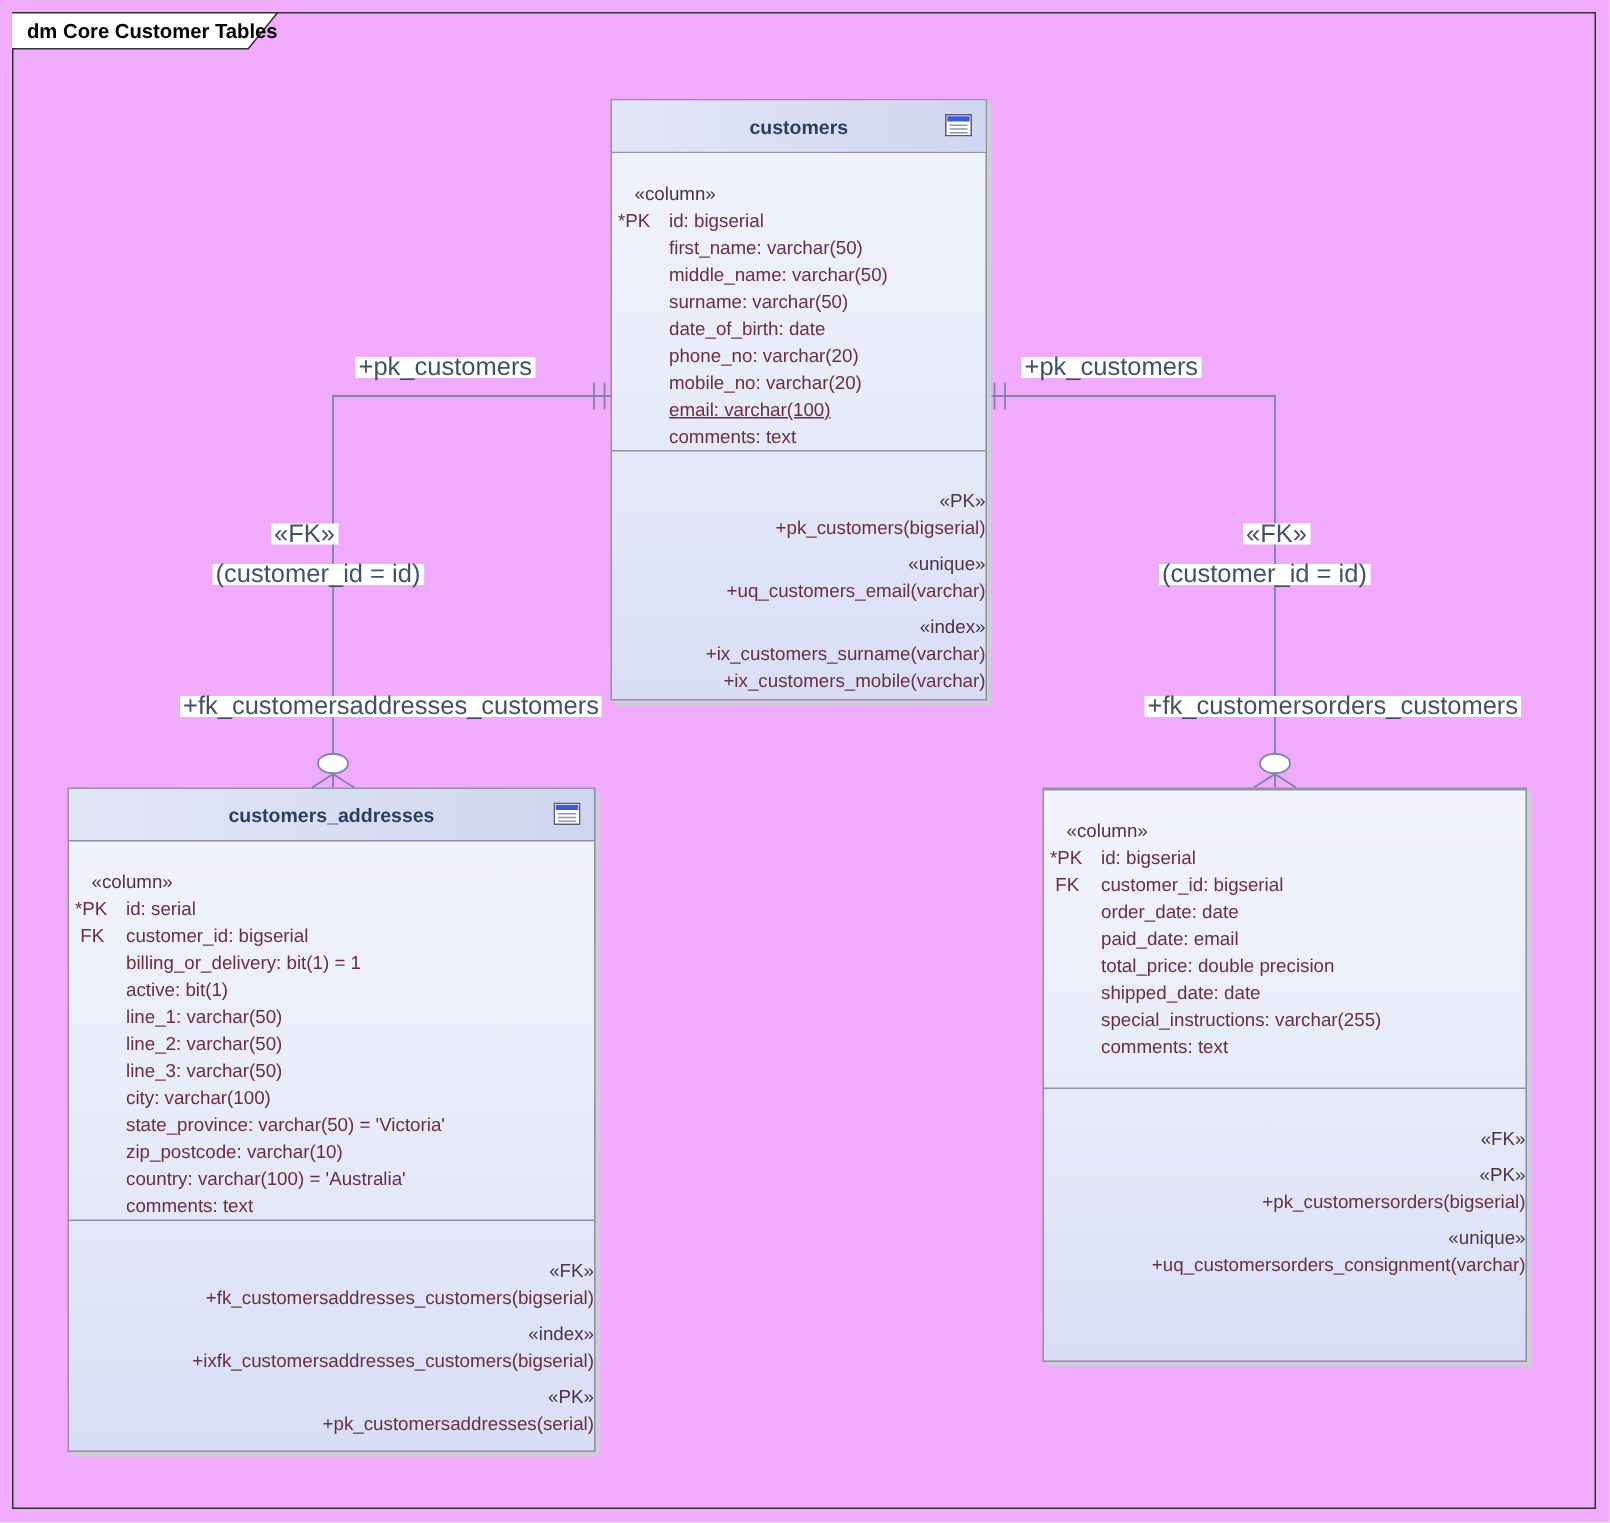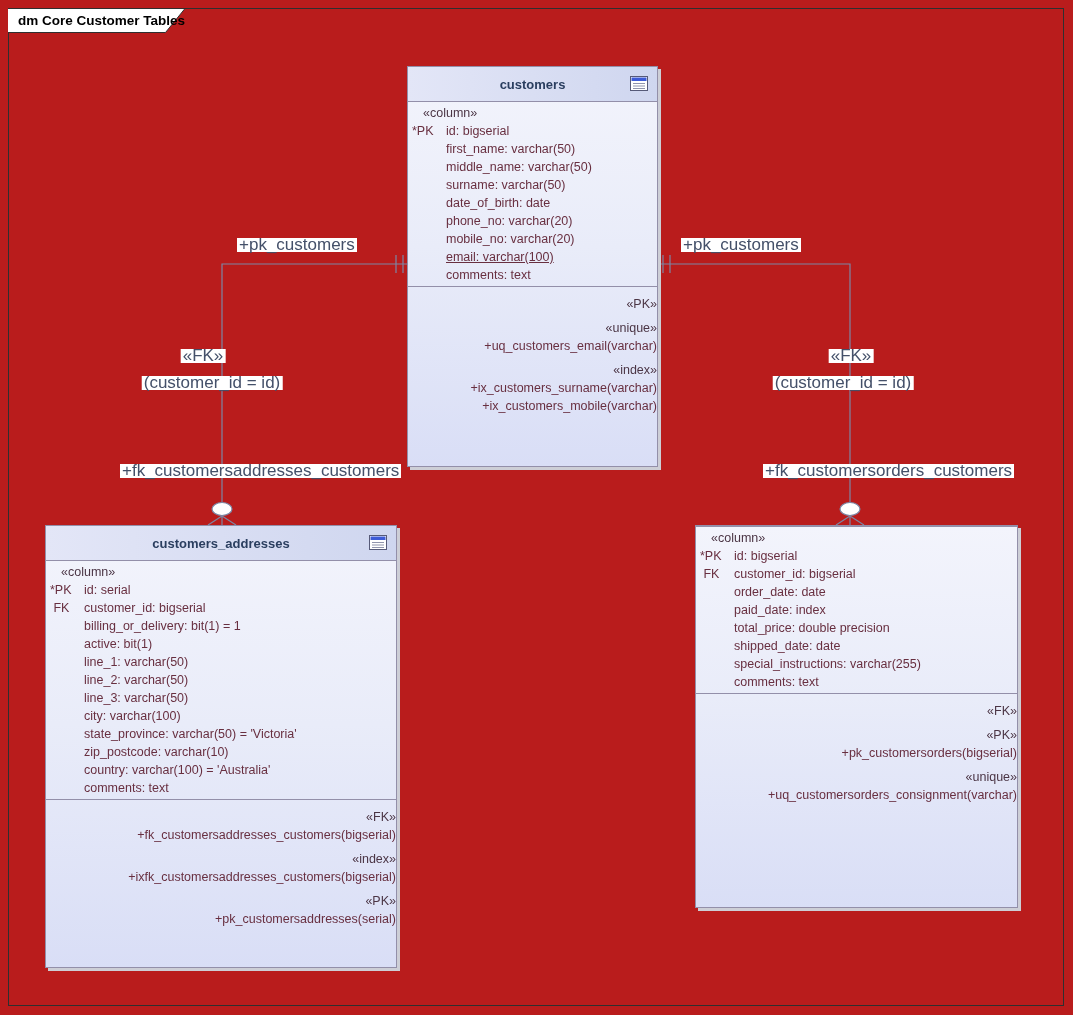--- a/index.html
+++ b/index.html
@@ -5,42 +5,42 @@
   :root{
     --border:#938fa9;
     --line:#7c86a4;
     --bodytext:#682f40;
     --stereotext:#4b3545;
     --headtext:#2a3e5f;
     --labeltext:#445069;
   }
   html,body{margin:0;padding:0;background:#fff;}
   body{font-family:"Liberation Sans", sans-serif;}
-  .canvas{position:relative;width:1073px;height:1015px;background:#b91c1c;overflow:hidden;}
+  .canvas{position:relative;width:1073px;height:1015px;background:#f0abfc;overflow:hidden;}
 
   
   .frame{position:absolute;left:8px;top:8px;width:1056px;height:998px;border:1px solid #2f2f2f;box-sizing:border-box;}
   .tab-svg{position:absolute;left:8px;top:8px;}
   .frame-title{position:absolute;left:18px;top:13px;font-size:13.5px;font-weight:bold;color:#000;white-space:nowrap;}
 
   
   .connectors{position:absolute;left:0;top:0;pointer-events:none;}
   .connectors path,.connectors ellipse{pointer-events:stroke;}
   .conn-label{position:absolute;background:#ffffff;color:var(--labeltext);font-size:17px;white-space:nowrap;padding:0 2px;line-height:14px;}
   .centered{transform:translateX(-50%);}
 
   
   .table{position:absolute;border:1px solid var(--border);box-sizing:border-box;
          background:linear-gradient(180deg,#f3f4fc 0%,#e9ecf9 45%,#d9def6 100%);
          box-shadow:3px 3px 0 #cdced6;display:flex;flex-direction:column;}
   .tbl-header{height:34px;flex:0 0 34px;display:flex;align-items:center;justify-content:center;position:relative;
          background:linear-gradient(90deg,#e3e6f7 0%,#cfd6ef 100%);}
   .tbl-title{font-size:13px;font-weight:bold;color:var(--headtext);}
   .tbl-icon{position:absolute;right:9px;top:9px;line-height:0;}
-  .comp{border-top:1px solid var(--border);padding:2px 0;overflow:hidden;}
+  .comp{border-top:1px solid var(--border);padding:18px 0;overflow:hidden;}
   .comp.ops{flex:1 1 auto;text-align:right;}
   .row{height:18px;line-height:18px;font-size:12.5px;color:var(--bodytext);white-space:pre;}
   .stereo{padding-left:15px;color:var(--stereotext);}
   .col-row .prefix{display:inline-block;width:38px;padding-left:4px;box-sizing:border-box;white-space:pre;}
   .op-row .prefix{display:inline-block;width:38px;padding-left:7px;box-sizing:border-box;}
   .op-row.kind-stereotype{padding-left:15px;margin-top:6px;color:var(--stereotext);}
   .col-row.u .ctext{text-decoration:underline;}
 </style>
 </head>
 <body>
@@ -112,20 +112,21 @@
           <div class="row col-row u"><span class="prefix"></span><span class="ctext">email: varchar(100)</span></div>
 
           <div class="row col-row"><span class="prefix"></span><span class="ctext">comments: text</span></div>
         </div>
     </div>
     <div class="comp ops">
       <div>
 
           <div class="row op-row kind-stereotype"><span class="ctext">«PK»</span></div>
 
+          <div class="row op-row kind-op"><span class="prefix">+</span><span class="ctext">pk_customers(bigserial)</span></div>
 
           <div class="row op-row kind-stereotype"><span class="ctext">«unique»</span></div>
 
           <div class="row op-row kind-op"><span class="prefix">+</span><span class="ctext">uq_customers_email(varchar)</span></div>
 
           <div class="row op-row kind-stereotype"><span class="ctext">«index»</span></div>
 
           <div class="row op-row kind-op"><span class="prefix">+</span><span class="ctext">ix_customers_surname(varchar)</span></div>
 
           <div class="row op-row kind-op"><span class="prefix">+</span><span class="ctext">ix_customers_mobile(varchar)</span></div>
@@ -197,21 +198,21 @@
     <div class="comp cols">
       <div class="row stereo">«column»</div>
       <div>
 
           <div class="row col-row"><span class="prefix">*PK</span><span class="ctext">id: bigserial</span></div>
 
           <div class="row col-row"><span class="prefix"> FK</span><span class="ctext">customer_id: bigserial</span></div>
 
           <div class="row col-row"><span class="prefix"></span><span class="ctext">order_date: date</span></div>
 
-          <div class="row col-row"><span class="prefix"></span><span class="ctext">paid_date: index</span></div>
+          <div class="row col-row"><span class="prefix"></span><span class="ctext">paid_date: email</span></div>
 
           <div class="row col-row"><span class="prefix"></span><span class="ctext">total_price: double precision</span></div>
 
           <div class="row col-row"><span class="prefix"></span><span class="ctext">shipped_date: date</span></div>
 
           <div class="row col-row"><span class="prefix"></span><span class="ctext">special_instructions: varchar(255)</span></div>
 
 
           <div class="row col-row"><span class="prefix"></span><span class="ctext">comments: text</span></div>
         </div>

